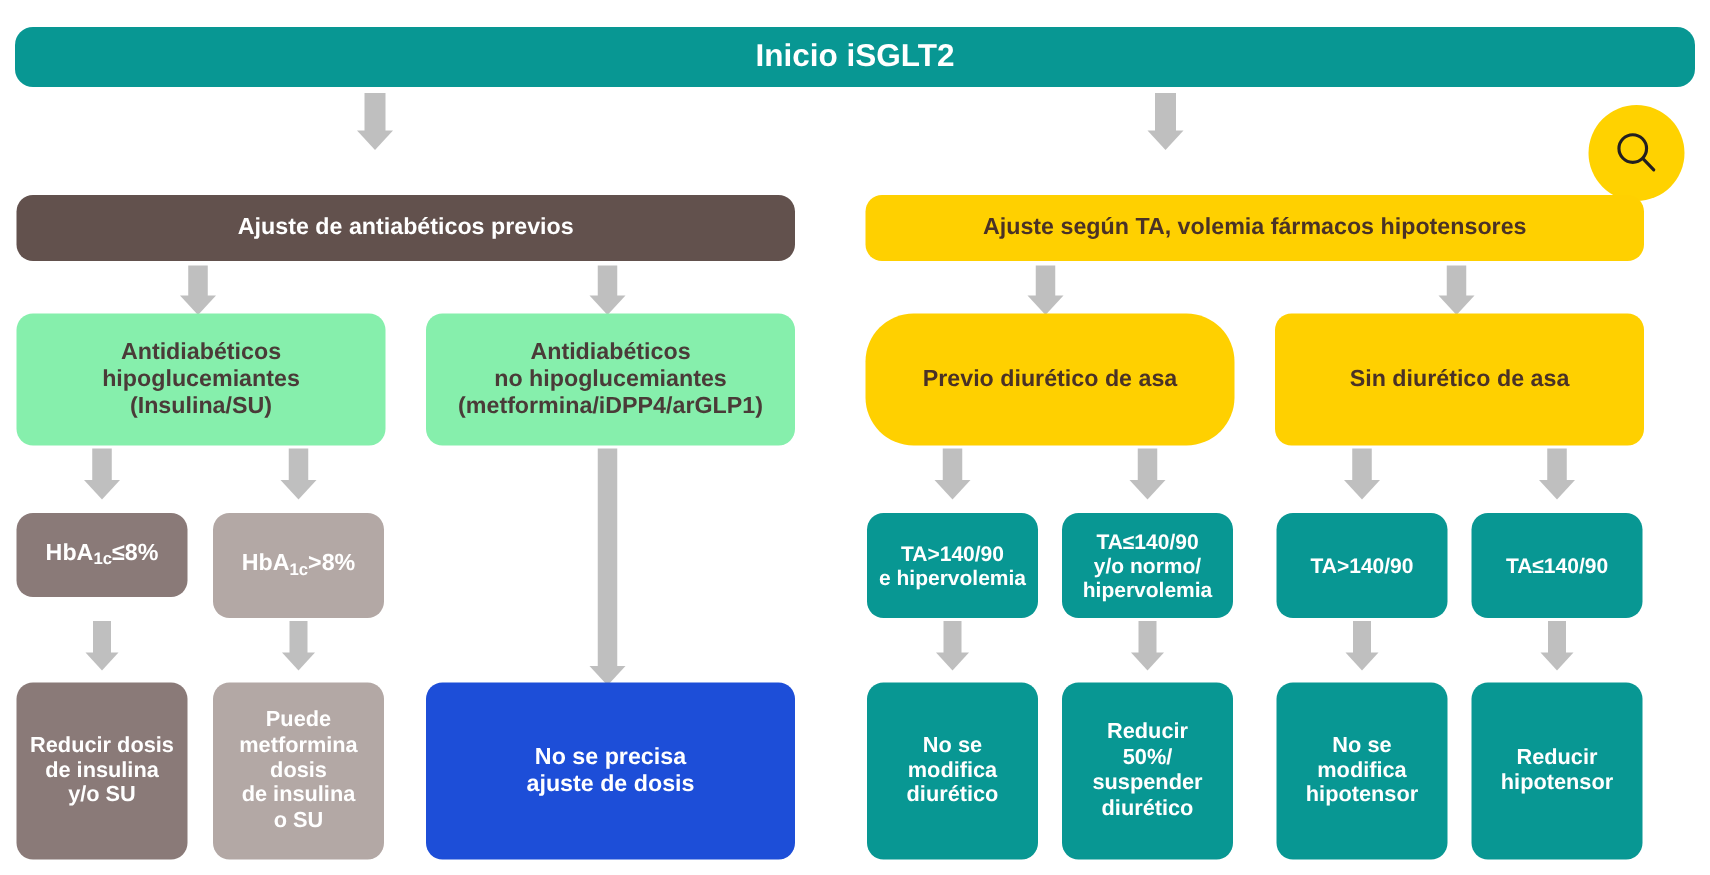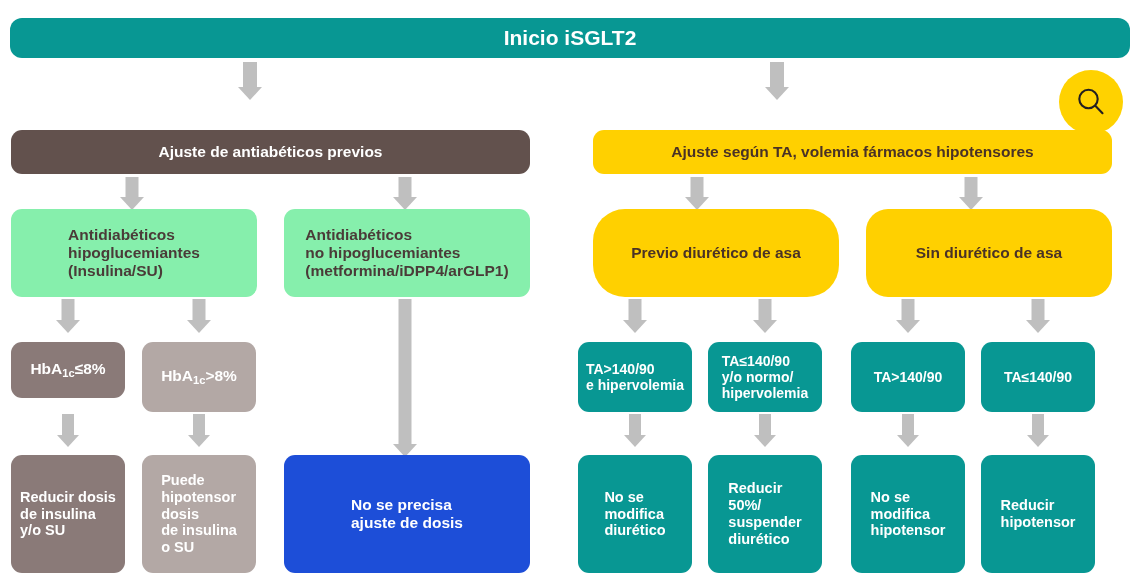--- a/index.html
+++ b/index.html
@@ -16,31 +16,32 @@
     height: 583px;
     background: #ffffff;
     overflow: hidden;
   }
   .box {
     position: absolute;
     box-sizing: border-box;
     display: flex;
     align-items: center;
     justify-content: center;
+    text-align: center;
     font-weight: bold;
     line-height: 1.16;
     border-radius: 11px;
     padding: 4px 6px;
     white-space: pre-line;
   }
   
   .t-teal   { background: #089793; color: #ffffff; }
   .t-brown  { background: #62514D; color: #ffffff; }
   .t-blue   { background: #86efac; color: #4A3B38; }
-  .t-yellow { background: #FFD000; color: #4A3226; margin-left: 16px; }
+  .t-yellow { background: #FFD000; color: #4A3226; }
   .t-mauve-dark  { background: #8A7A78; color: #ffffff; }
   .t-mauve-light { background: #B3A8A5; color: #ffffff; }
   .t-mauve-mid   { background: #1d4ed8; color: #ffffff; }
 
   
   #title-bar {
     font-size: 21px;
     border-radius: 12px;
   }
 
@@ -160,42 +161,42 @@
   <div class="arrow thin" style="left:187px; top:414px; width:24px; height:33px;">
     <div class="shaft" style="width:12px; height:22px;"></div>
     <div class="head"></div>
   </div>
 
   <div class="box t-mauve-dark" style="left:11px; top:455px; width:114px; height:118px; font-size:14.5px;">Reducir dosis
 de insulina
 y/o SU</div>
 
   <div class="box t-mauve-light" style="left:142px; top:455px; width:114px; height:118px; font-size:14.5px;">Puede
-hipotensor
+metformina
 dosis
 de insulina
 o SU</div>
 
   <div class="box t-mauve-mid" style="left:284px; top:455px; width:246px; height:118px; font-size:15.5px;">No se precisa
 ajuste de dosis</div>
 
   <div class="box t-yellow" style="left:577px; top:130px; width:519px; height:44px; font-size:15.5px;">Ajuste según TA, volemia fármacos hipotensores</div>
 
   <div class="arrow" style="left:684px; top:177px; width:26px; height:33px;">
     <div class="shaft" style="width:13px; height:22px;"></div>
     <div class="head"></div>
   </div>
   <div class="arrow" style="left:958px; top:177px; width:26px; height:33px;">
     <div class="shaft" style="width:13px; height:22px;"></div>
     <div class="head"></div>
   </div>
 
   <div class="box t-yellow" style="left:577px; top:209px; width:246px; height:88px; font-size:15.5px;border-radius:32px;">Previo diurético de asa</div>
 
-  <div class="box t-yellow" style="left:850px; top:209px; width:246px; height:88px; font-size:15.5px;border-radius:22px;">Sin diurético de asa</div>
+  <div class="box t-yellow" style="left:850px; top:209px; width:246px; height:88px; font-size:15.5px;">Sin diurético de asa</div>
 
   <div class="arrow" style="left:622px; top:299px; width:26px; height:34px;">
     <div class="shaft" style="width:13px; height:23px;"></div>
     <div class="head"></div>
   </div>
   <div class="arrow" style="left:752px; top:299px; width:26px; height:34px;">
     <div class="shaft" style="width:13px; height:23px;"></div>
     <div class="head"></div>
   </div>
   <div class="arrow" style="left:895px; top:299px; width:26px; height:34px;">

